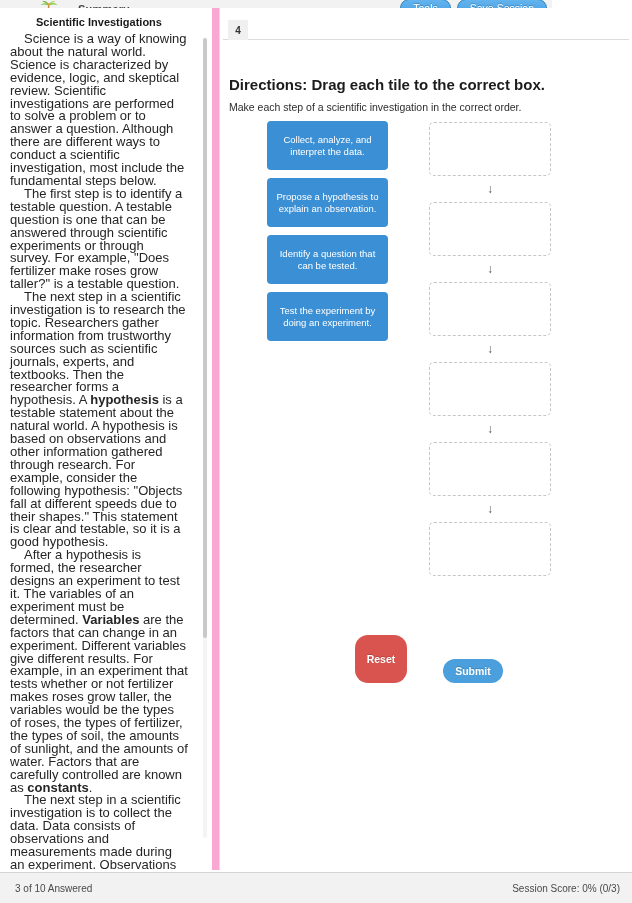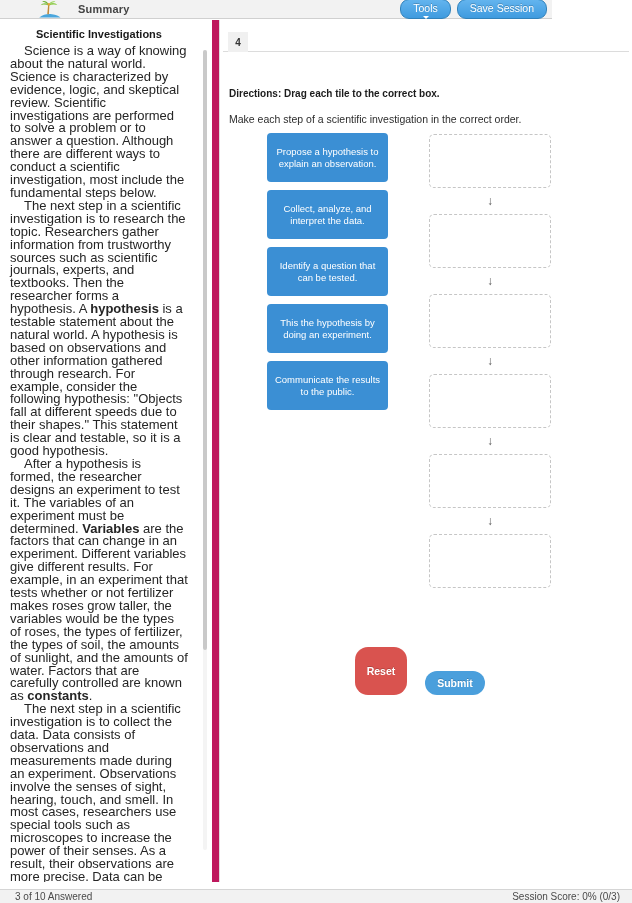--- a/index.html
+++ b/index.html
@@ -57,23 +57,23 @@
     transform: translateX(-50%);
     width: 0; height: 0;
     border-left: 3px solid transparent;
     border-right: 3px solid transparent;
     border-top: 3px solid #fff;
   }
 
   
   .main {
     position: absolute;
-    top: 20px; left: 0;
+    top: 8px; left: 0;
     width: 632px; height: 862px;
-    background: #be185d;
+    background: #f9a8d4;
   }
 
   
   .passage-pane {
     position: absolute;
     top: 0; left: 0;
     width: 212px; height: 862px;
     background: #fff;
     overflow: hidden;
   }
@@ -143,21 +143,21 @@
     left: 5px; top: 0;
     min-width: 20px; height: 20px;
     background: #f0f0f0;
     display: flex; align-items: center; justify-content: center;
     font-size: 10px; font-weight: bold; color: #333;
     padding: 0 6px;
   }
   .directions {
     position: absolute;
     top: 68px; left: 9px;
-    font-size: 10px; font-weight: bold; color: #1c1c1c;
+    font-size: 15px; font-weight: bold; color: #1c1c1c;
   }
   .prompt {
     position: absolute;
     top: 93px; left: 9px;
     font-size: 10.5px; color: #2c2c2c;
   }
 
   
   .tiles {
     position: absolute;
@@ -197,42 +197,42 @@
     display: flex; align-items: center; justify-content: center;
     color: #5a5a5a;
     font-size: 12px;
     line-height: 1;
   }
 
   
   .actions {
     position: absolute;
     top: 627px; left: 135px;
-    display: flex; gap: 18px;
+    display: flex; gap: 36px;
   }
   .btn {
     border: none;
     border-radius: 13px;
     color: #fff;
     font-size: 10.5px;
     font-weight: bold;
     padding: 6px 0;
     width: 52px;
     cursor: pointer;
     text-shadow: 0 -1px 0 rgba(0,0,0,.18);
     font-family: "Liberation Sans", sans-serif;
   }
   .btn-reset { background: #d9534f; width: 52px; }
   .btn-submit { background: #4a9fdc; width: 60px; margin-top: 24px; }
 
   
   .footer {
     position: absolute;
     bottom: 0; left: 0;
-    width: 632px; height: 14px;
+    width: 632px; height: 31px;
     background: #f2f2f2;
     border-top: 1px solid #d5d5d5;
     display: flex; align-items: center;
     font-size: 10px; color: #4a4a4a;
   }
   .footer-left { margin-left: 15px; }
   .footer-right { margin-left: auto; margin-right: 12px; }
 </style>
 </head>
 <body>
@@ -259,20 +259,21 @@
   </div>
 </div>
 
 <div class="main">
 
   <div class="passage-pane">
     <div class="passage-inner">
       <div class="passage-title">Scientific Investigations</div>
       <div id="passage-body">
           <div class="passage-p">Science is a way of knowing about the natural world. Science is characterized by evidence, logic, and skeptical review. Scientific investigations are performed to solve a problem or to answer a question. Although there are different ways to conduct a scientific investigation, most include the fundamental steps below.</div>
+          <div class="passage-p">The first step is to identify a testable question. A testable question is one that can be answered through scientific experiments or through survey. For example, "Does fertilizer make roses grow taller?" is a testable question.</div>
           <div class="passage-p">The next step in a scientific investigation is to research the topic. Researchers gather information from trustworthy sources such as scientific journals, experts, and textbooks. Then the researcher forms a hypothesis. A <b>hypothesis</b> is a testable statement about the natural world. A hypothesis is based on observations and other information gathered through research. For example, consider the following hypothesis: "Objects fall at different speeds due to their shapes." This statement is clear and testable, so it is a good hypothesis.</div>
           <div class="passage-p">After a hypothesis is formed, the researcher designs an experiment to test it. The variables of an experiment must be determined. <b>Variables</b> are the factors that can change in an experiment. Different variables give different results. For example, in an experiment that tests whether or not fertilizer makes roses grow taller, the variables would be the types of roses, the types of fertilizer, the types of soil, the amounts of sunlight, and the amounts of water. Factors that are carefully controlled are known as <b>constants</b>.</div>
           <div class="passage-p">The next step in a scientific investigation is to collect the data. Data consists of observations and measurements made during an experiment. Observations involve the senses of sight, hearing, touch, and smell. In most cases, researchers use special tools such as microscopes to increase the power of their senses. As a result, their observations are more precise. Data can be recorded by writing or drawing in a scientific notebook or journal. Data can also be recorded by using computers, cameras, videotapes, and other tools. Researchers also record data in tables to keep their observations organized.</div>
         </div>
     </div>
   </div>
   <div class="pane-scrollbar">
     <div class="thumb"></div>
   </div>
   <div class="pane-divider"></div>
@@ -281,25 +282,24 @@
   <div class="question-pane">
 
     <div class="qnum-tabrow">
       <div class="qnum-tab">4</div>
     </div>
 
     <div class="directions">Directions: Drag each tile to the correct box.</div>
     <div class="prompt">Make each step of a scientific investigation in the correct order.</div>
 
     <div class="tiles" id="tiles">
+        <div class="tile">Collect, analyze, and interpret the data.</div>
         <div class="tile">Propose a hypothesis to explain an observation.</div>
-        <div class="tile">Collect, analyze, and interpret the data.</div>
         <div class="tile">Identify a question that can be tested.</div>
-        <div class="tile">This the hypothesis by doing an experiment.</div>
-        <div class="tile">Communicate the results to the public.</div>
+        <div class="tile">Test the experiment by doing an experiment.</div>
       </div>
 
     <div class="dropcol" id="dropcol">
         <div class="dropbox"></div>
         <div class="arrow">↓</div>
         <div class="dropbox"></div>
         <div class="arrow">↓</div>
         <div class="dropbox"></div>
         <div class="arrow">↓</div>
         <div class="dropbox"></div>

